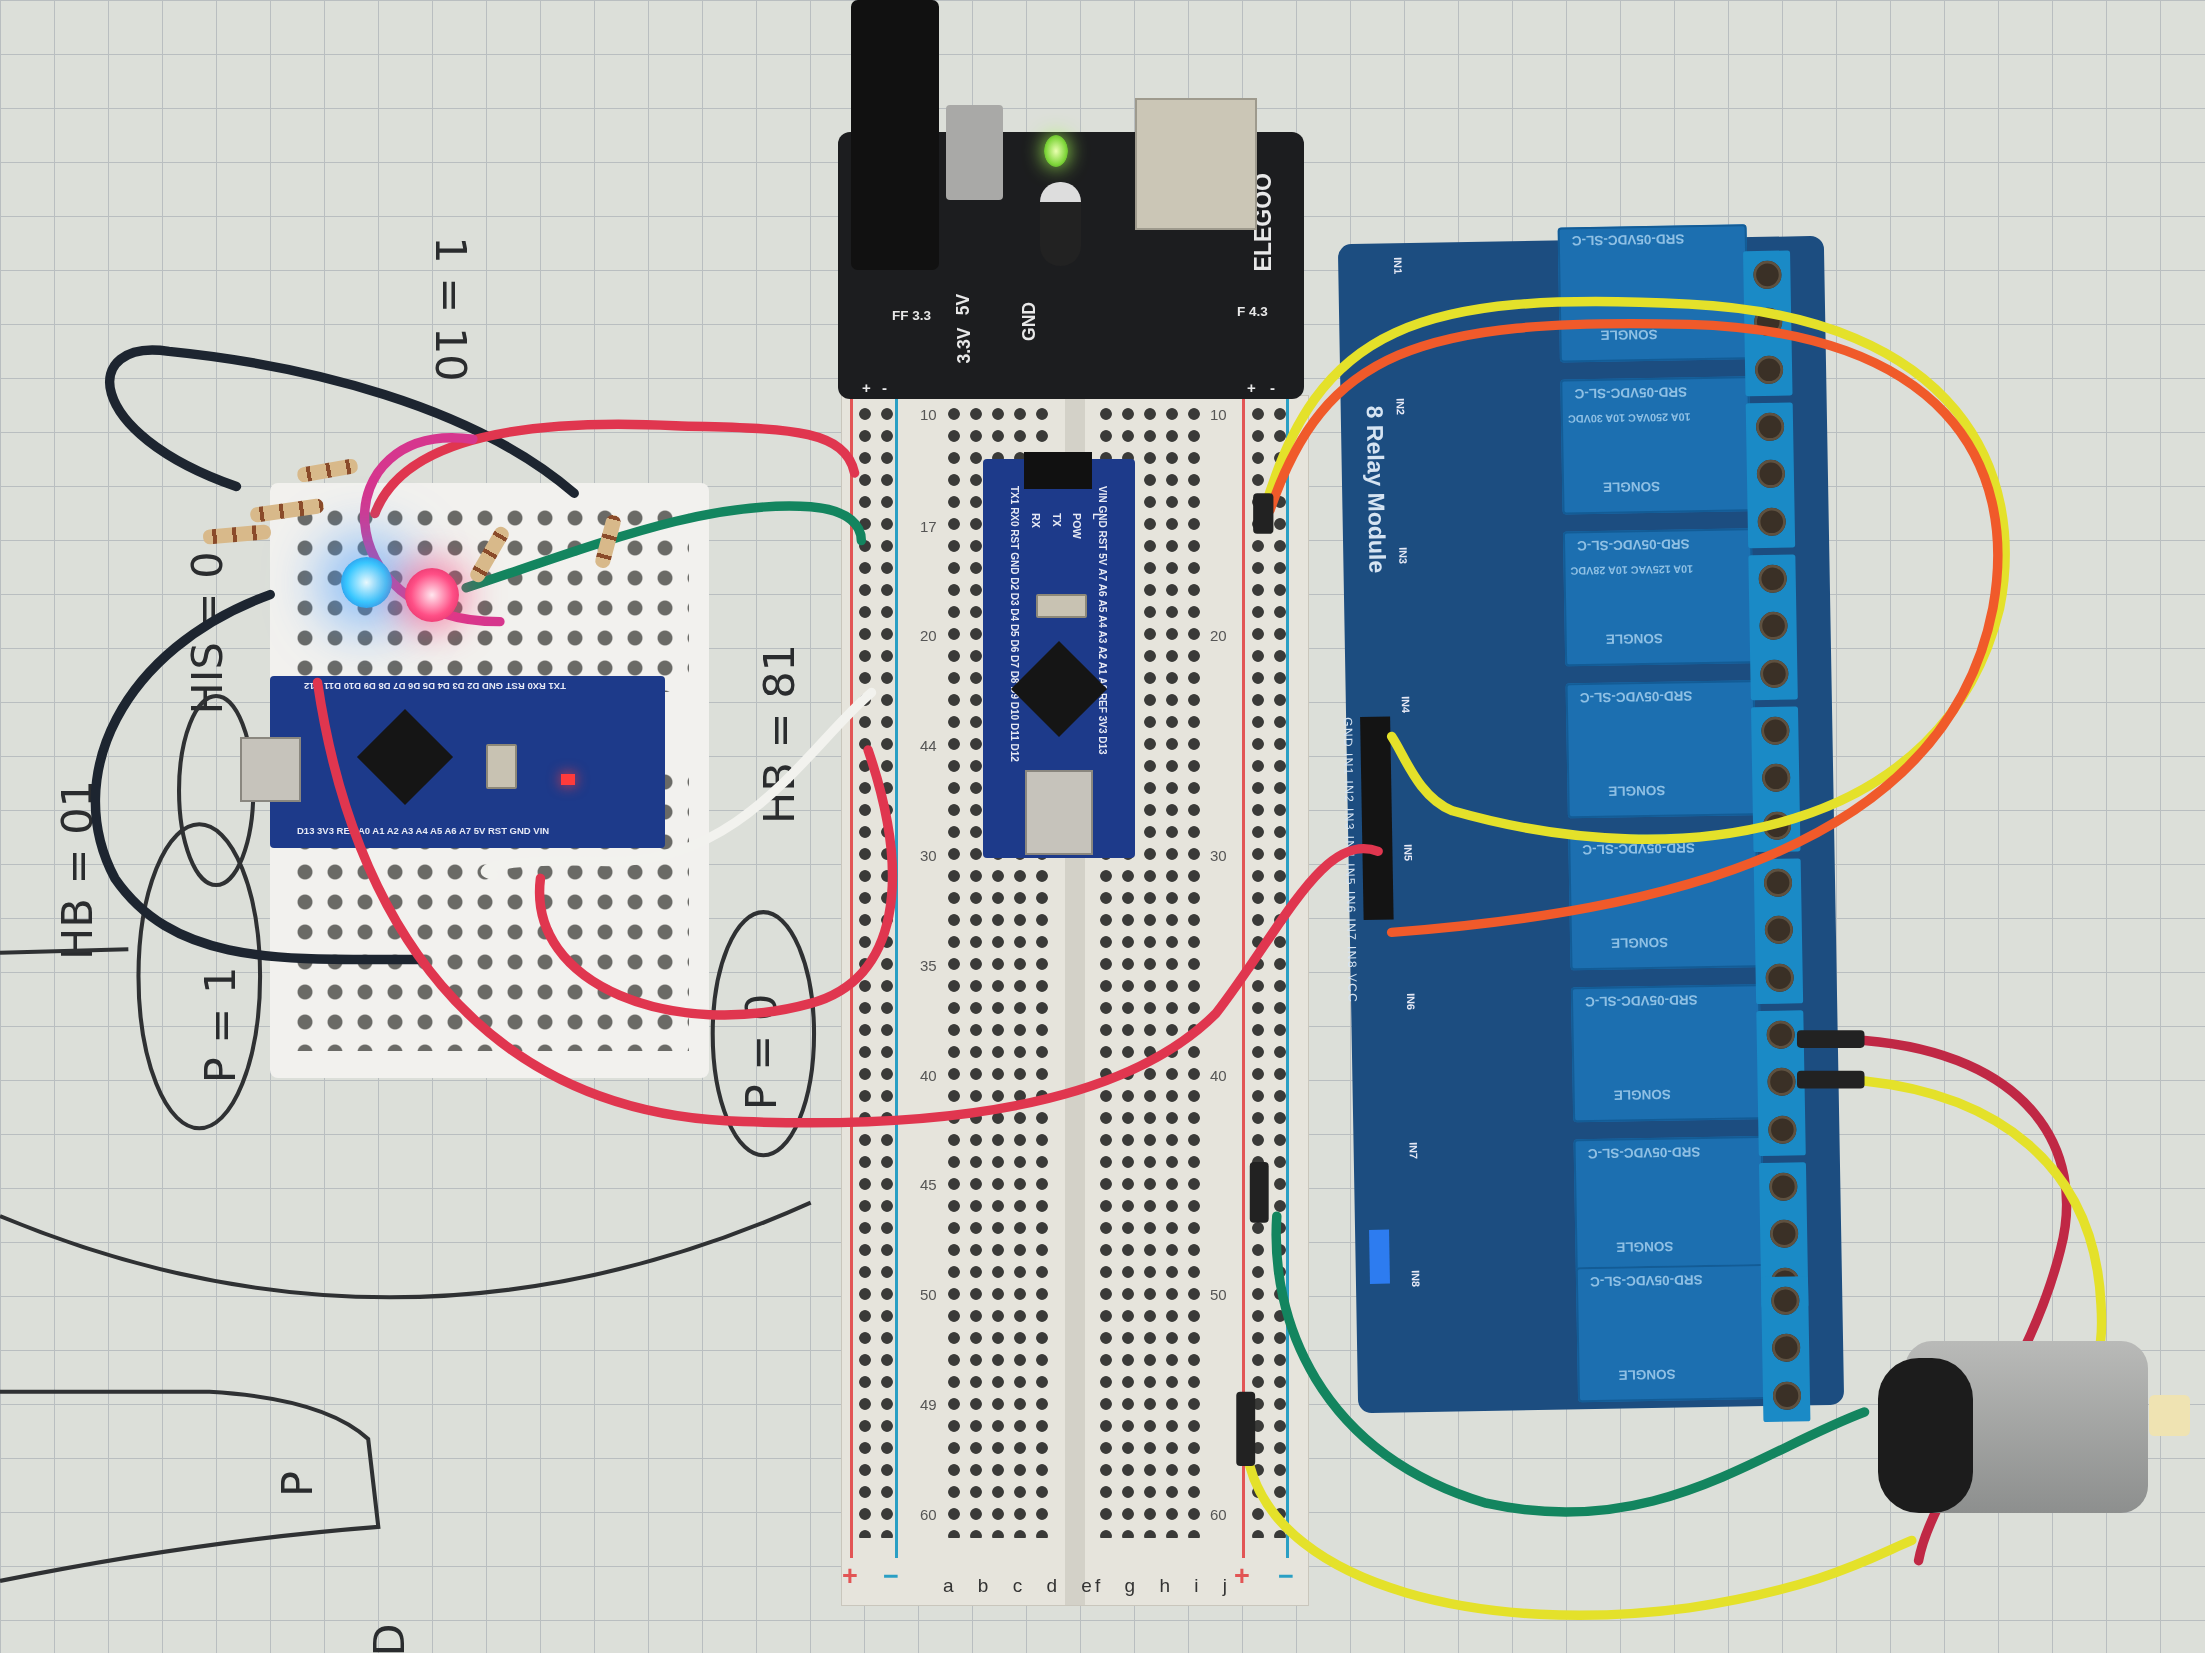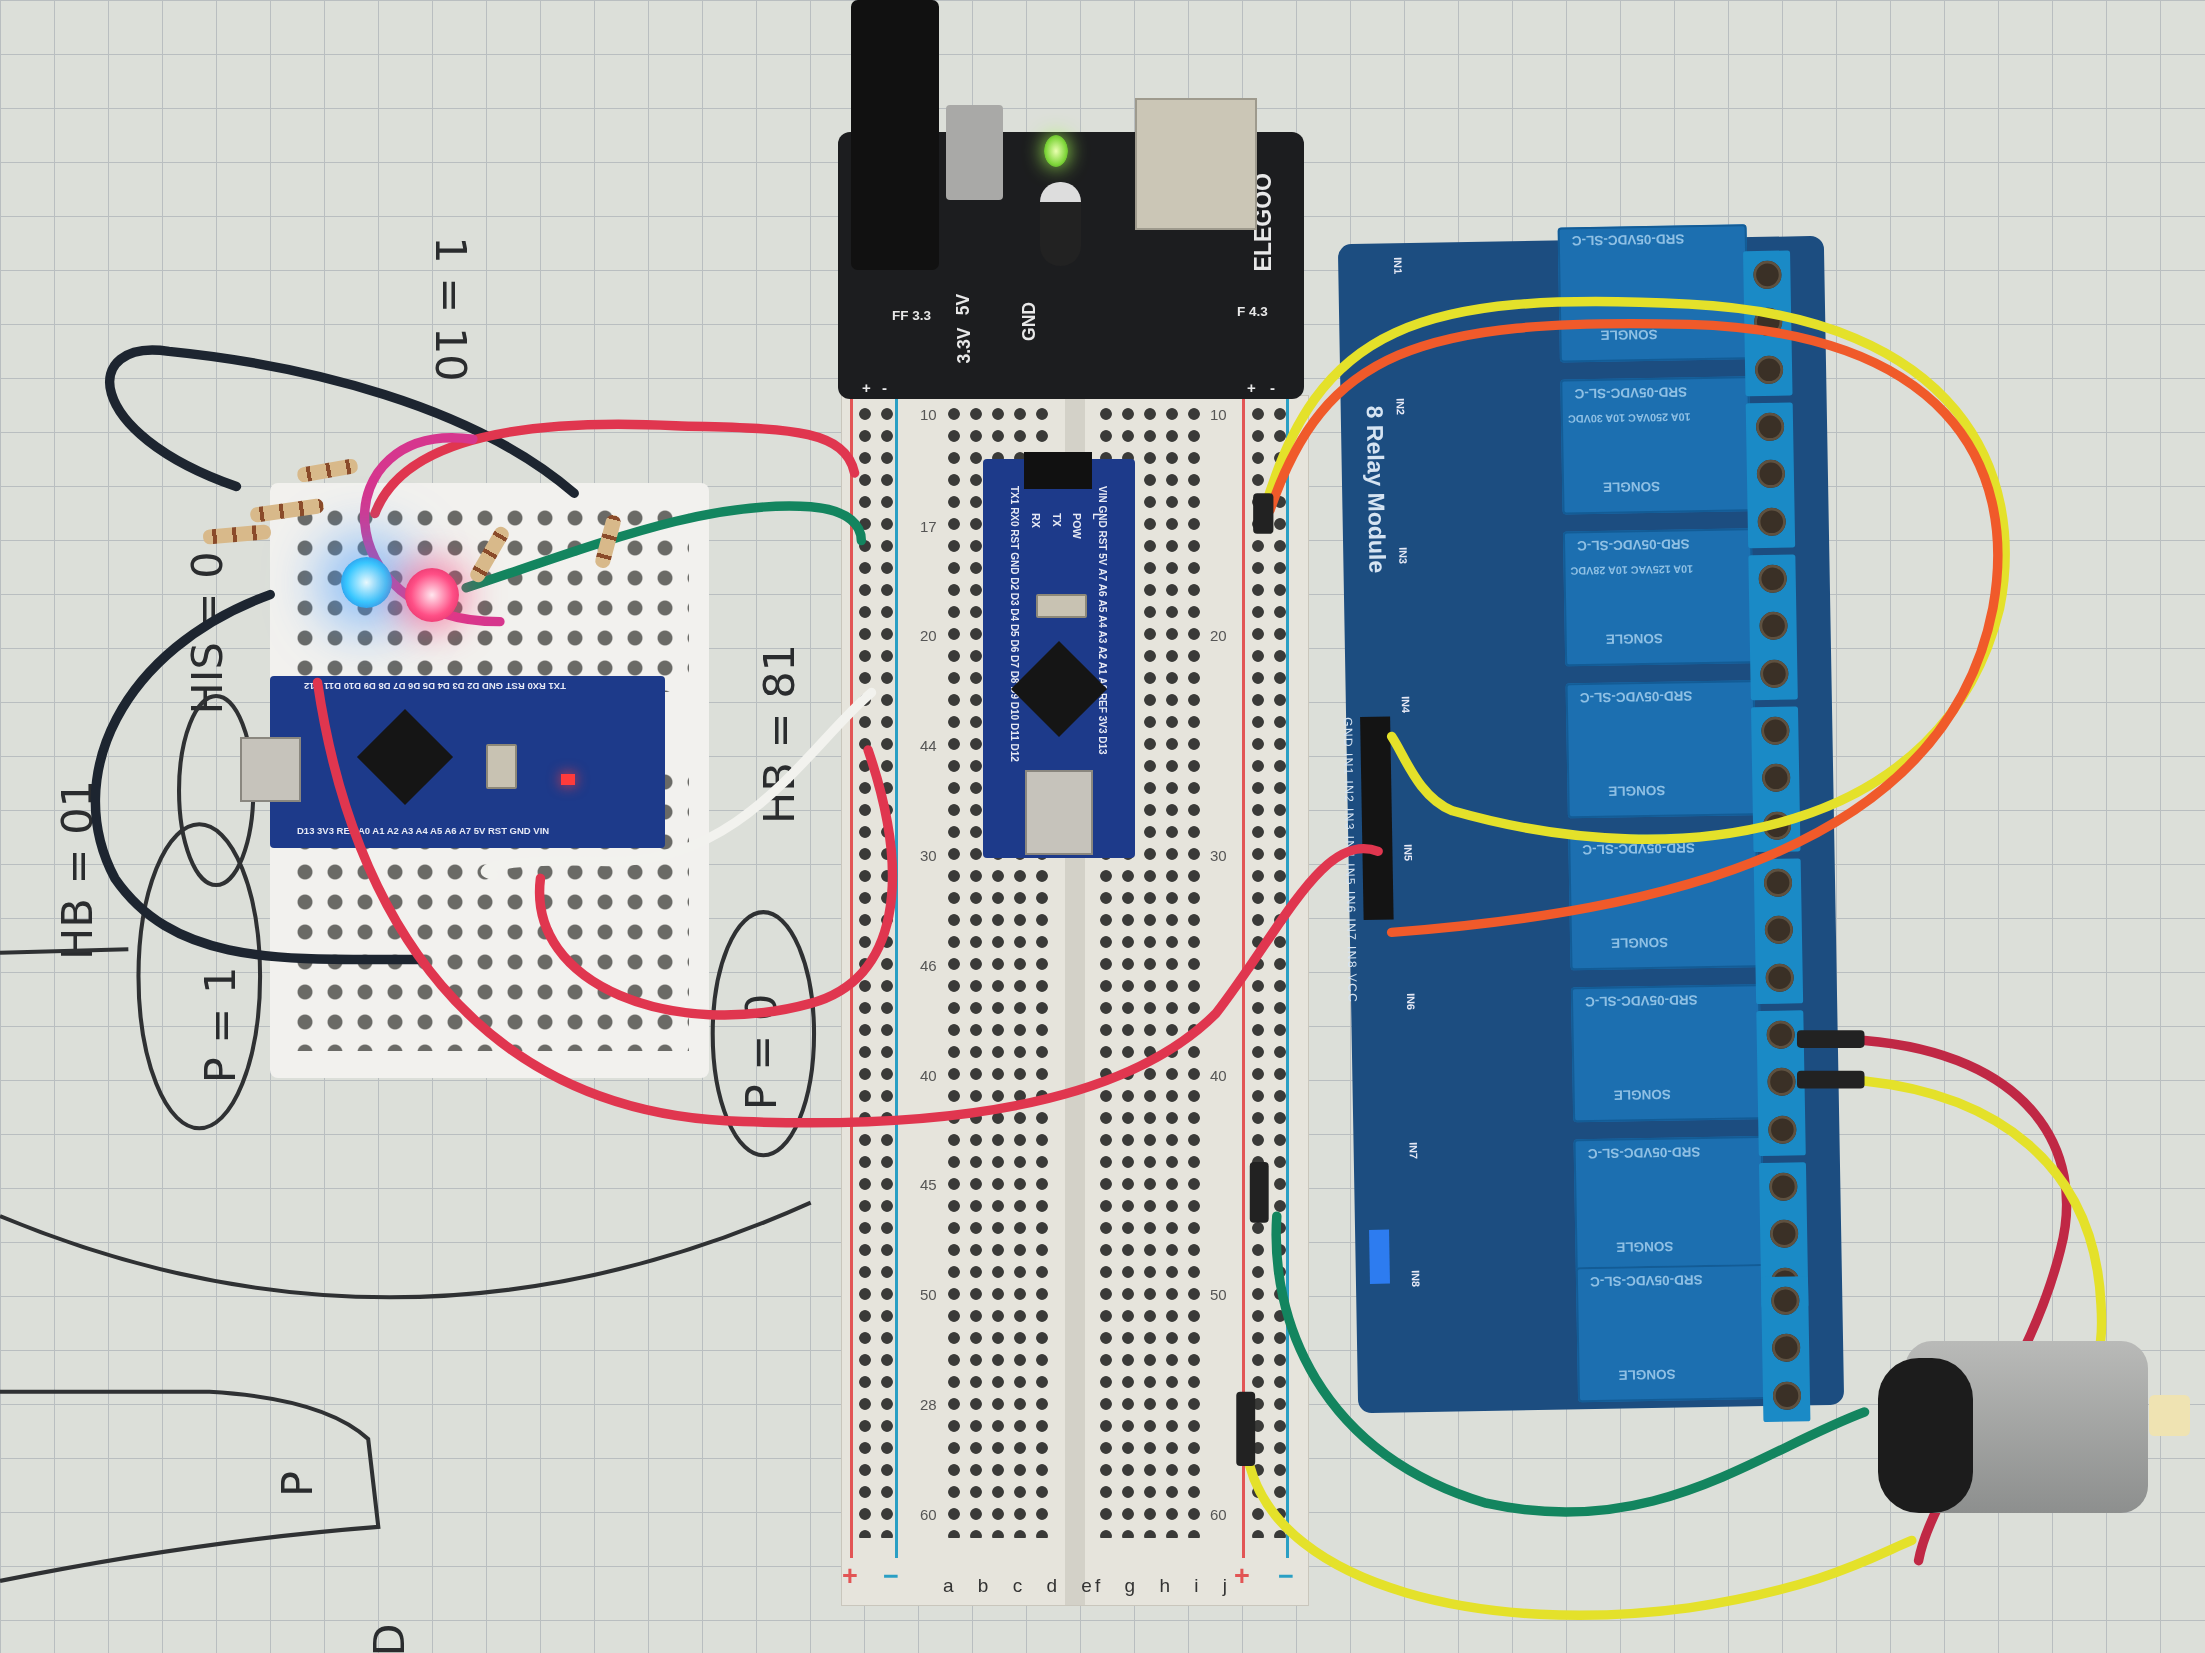--- a/index.html
+++ b/index.html
@@ -127,25 +127,25 @@
   <div class="bb-holes" style="left:12px;top:6.8px;width:41px;height:1135px;"></div>
   <div class="bb-holes" style="left:405px;top:6.8px;width:41px;height:1135px;"></div>
   <div class="bb-holes" style="left:101px;top:6.8px;width:111px;height:1135px;"></div>
   <div class="bb-holes" style="left:253px;top:6.8px;width:111px;height:1135px;"></div>
   <div class="bb-gap"></div>
   <div class="bb-num" style="left:78px;top:10px;">10</div>
   <div class="bb-num" style="left:78px;top:122px;">17</div>
   <div class="bb-num" style="left:78px;top:231px;">20</div>
   <div class="bb-num" style="left:78px;top:341px;">44</div>
   <div class="bb-num" style="left:78px;top:451px;">30</div>
-  <div class="bb-num" style="left:78px;top:561px;">46</div>
+  <div class="bb-num" style="left:78px;top:561px;">35</div>
   <div class="bb-num" style="left:78px;top:671px;">40</div>
   <div class="bb-num" style="left:78px;top:780px;">45</div>
   <div class="bb-num" style="left:78px;top:890px;">50</div>
-  <div class="bb-num" style="left:78px;top:1000px;">28</div>
+  <div class="bb-num" style="left:78px;top:1000px;">49</div>
   <div class="bb-num" style="left:78px;top:1110px;">60</div>
   <div class="bb-num" style="left:368px;top:10px;">10</div>
   <div class="bb-num" style="left:368px;top:231px;">20</div>
   <div class="bb-num" style="left:368px;top:451px;">30</div>
   <div class="bb-num" style="left:368px;top:671px;">40</div>
   <div class="bb-num" style="left:368px;top:890px;">50</div>
   <div class="bb-num" style="left:368px;top:1110px;">60</div>
   <div class="bb-cols" style="left:101px;top:1179px;">a b c d e</div>
   <div class="bb-cols" style="left:253px;top:1179px;">f g h i j</div>
   <div class="pm" style="left:0;top:1165px;color:#e25555;">+</div>

